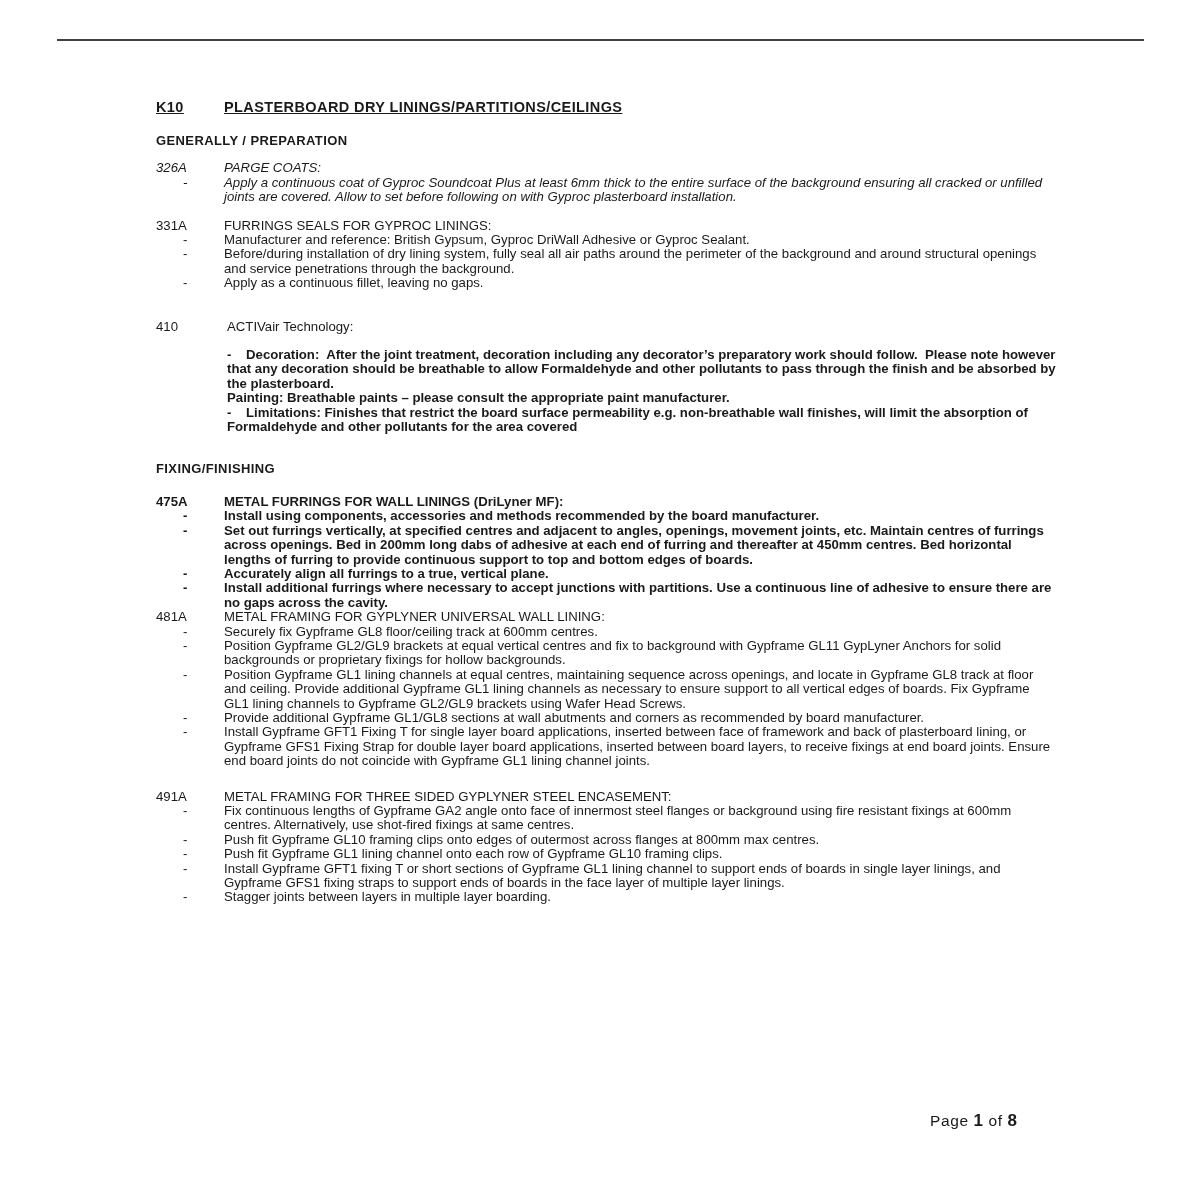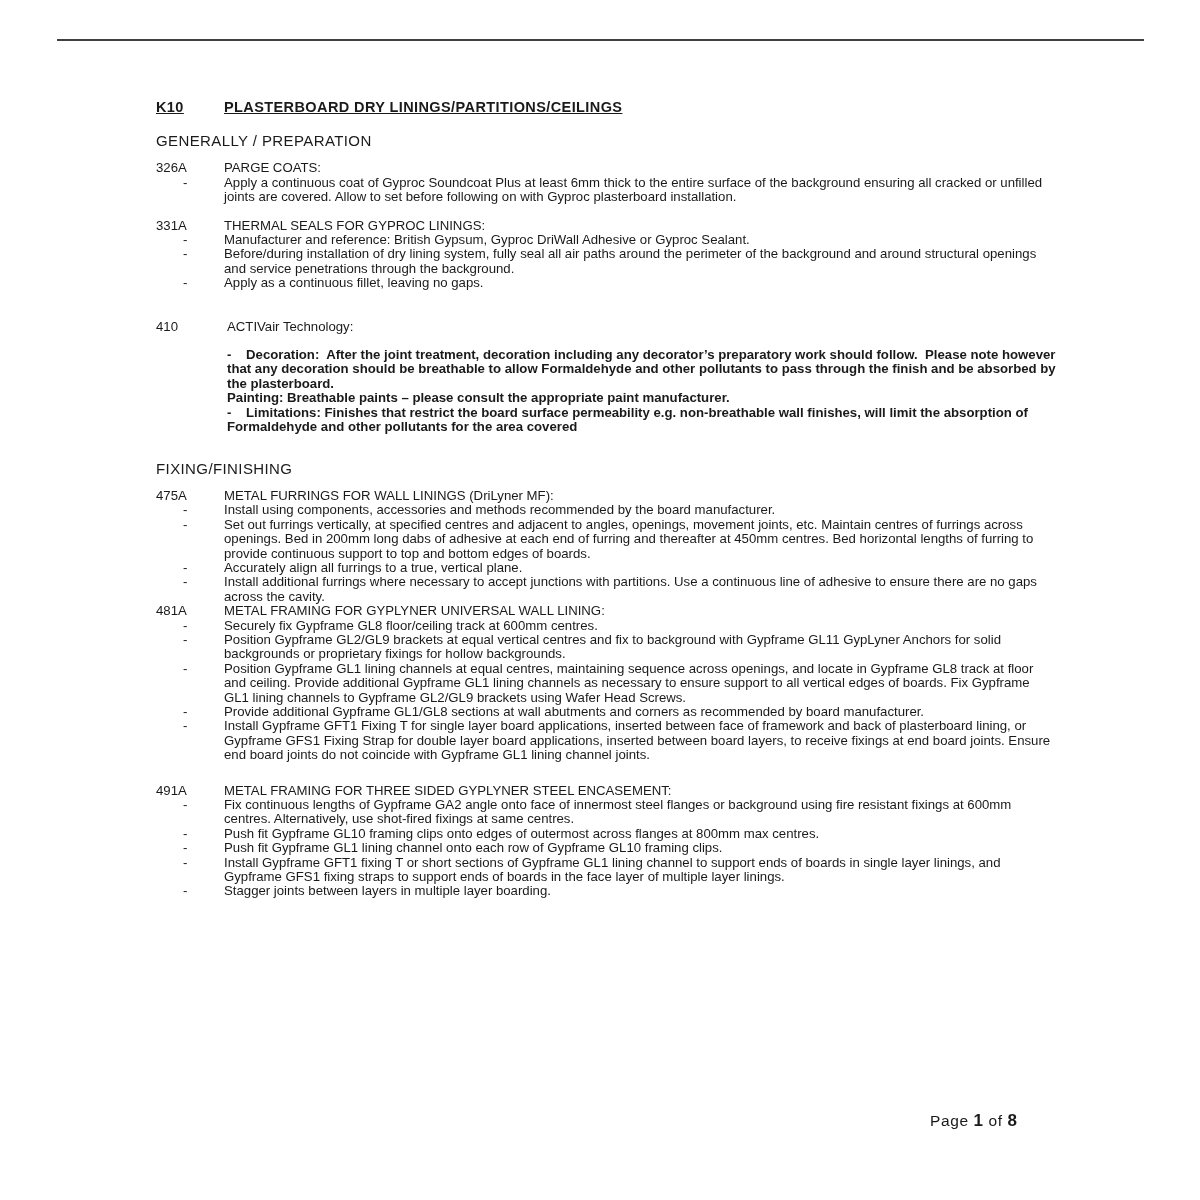--- a/index.html
+++ b/index.html
@@ -2,21 +2,21 @@
 <html><head>
 <meta charset="utf-8">
 <style>
   html, body { margin: 0; padding: 0; background: #ffffff; }
   body { width: 1200px; height: 1200px; position: relative; overflow: hidden;
          font-family: "Liberation Sans", sans-serif; color: #1a1a1a; }
   .top-rule { position: absolute; left: 57px; top: 39px; width: 1087px; height: 2px; background: #404040; }
   .content { position: absolute; left: 156px; top: 100px; width: 900px; font-size: 13.2px; line-height: 14.4px; }
   .title-row { font-weight: bold; font-size: 14.5px; letter-spacing: 0.4px; height: 20px; display: flex; text-decoration: underline; }
   .title-row .code { width: 68px; }
-  .section-head { font-weight: normal; font-size: 15px; letter-spacing: 0.4px; }
+  .section-head { font-weight: bold; font-size: 13px; letter-spacing: 0.4px; }
   .clause { position: relative; }
   .clause-head { display: flex; }
   .clause-num { width: 68px; flex: none; }
   .bullet { display: flex; }
   .bullet .dash { width: 68px; flex: none; padding-left: 27px; box-sizing: border-box; }
   .bullet .text { flex: 1; }
   .para { padding-left: 71px; }
   .para .text { display: block; }
   .footer { position: absolute; left: 930px; top: 1111px; font-size: 15.5px; letter-spacing: 0.6px; }
   .footer b { font-size: 17px; }
@@ -28,35 +28,35 @@
 
 <div class="content">
 
   <div class="title-row">
     <span class="code">K10</span>
     <span>PLASTERBOARD DRY LININGS/PARTITIONS/CEILINGS</span>
   </div>
 
   <div class="section-head" style="margin-top:14px;">GENERALLY / PREPARATION</div>
 
-  <div class="clause" style="margin-top:13px;">
+  <div class="clause" style="margin-top:13px;font-style:italic;">
     <div class="clause-head">
       <span class="clause-num">326A</span>
       <span>PARGE COATS:</span>
     </div>
     <div class="bullet">
       <span class="dash">-</span>
       <span class="text">Apply a continuous coat of Gyproc Soundcoat Plus at least 6mm thick to the entire surface of the background ensuring all cracked or unfilled joints are covered. Allow to set before following on with Gyproc plasterboard installation.</span>
     </div>
   </div>
 
   <div class="clause" style="margin-top:14px;">
     <div class="clause-head">
       <span class="clause-num">331A</span>
-      <span>THERMAL SEALS FOR GYPROC LININGS:</span>
+      <span>FURRINGS SEALS FOR GYPROC LININGS:</span>
     </div>
     <div class="bullet">
       <span class="dash">-</span>
       <span class="text">Manufacturer and reference: British Gypsum, Gyproc DriWall Adhesive or Gyproc Sealant.</span>
     </div>
     <div class="bullet">
       <span class="dash">-</span>
       <span class="text">Before/during installation of dry lining system, fully seal all air paths around the perimeter of the background and around structural openings and service penetrations through the background.</span>
     </div>
     <div class="bullet">
@@ -72,21 +72,21 @@
     </div>
     <div class="para" style="margin-top:14px;font-weight:bold;">
       <span class="text" style="white-space:pre-wrap;">-    Decoration:  After the joint treatment, decoration including any decorator’s preparatory work should follow.  Please note however that any decoration should be breathable to allow Formaldehyde and other pollutants to pass through the finish and be absorbed by the plasterboard.</span>
       <span class="text">Painting: Breathable paints – please consult the appropriate paint manufacturer.</span>
       <span class="text" style="white-space:pre-wrap;">-    Limitations: Finishes that restrict the board surface permeability e.g. non-breathable wall finishes, will limit the absorption of Formaldehyde and other pollutants for the area covered</span>
     </div>
   </div>
 
   <div class="section-head" style="margin-top:27px;">FIXING/FINISHING</div>
 
-  <div class="clause" style="margin-top:13px;">
+  <div class="clause" style="margin-top:19px;font-weight:bold;">
     <div class="clause-head">
       <span class="clause-num">475A</span>
       <span>METAL FURRINGS FOR WALL LININGS (DriLyner MF):</span>
     </div>
     <div class="bullet">
       <span class="dash">-</span>
       <span class="text">Install using components, accessories and methods recommended by the board manufacturer.</span>
     </div>
     <div class="bullet">
       <span class="dash">-</span>

